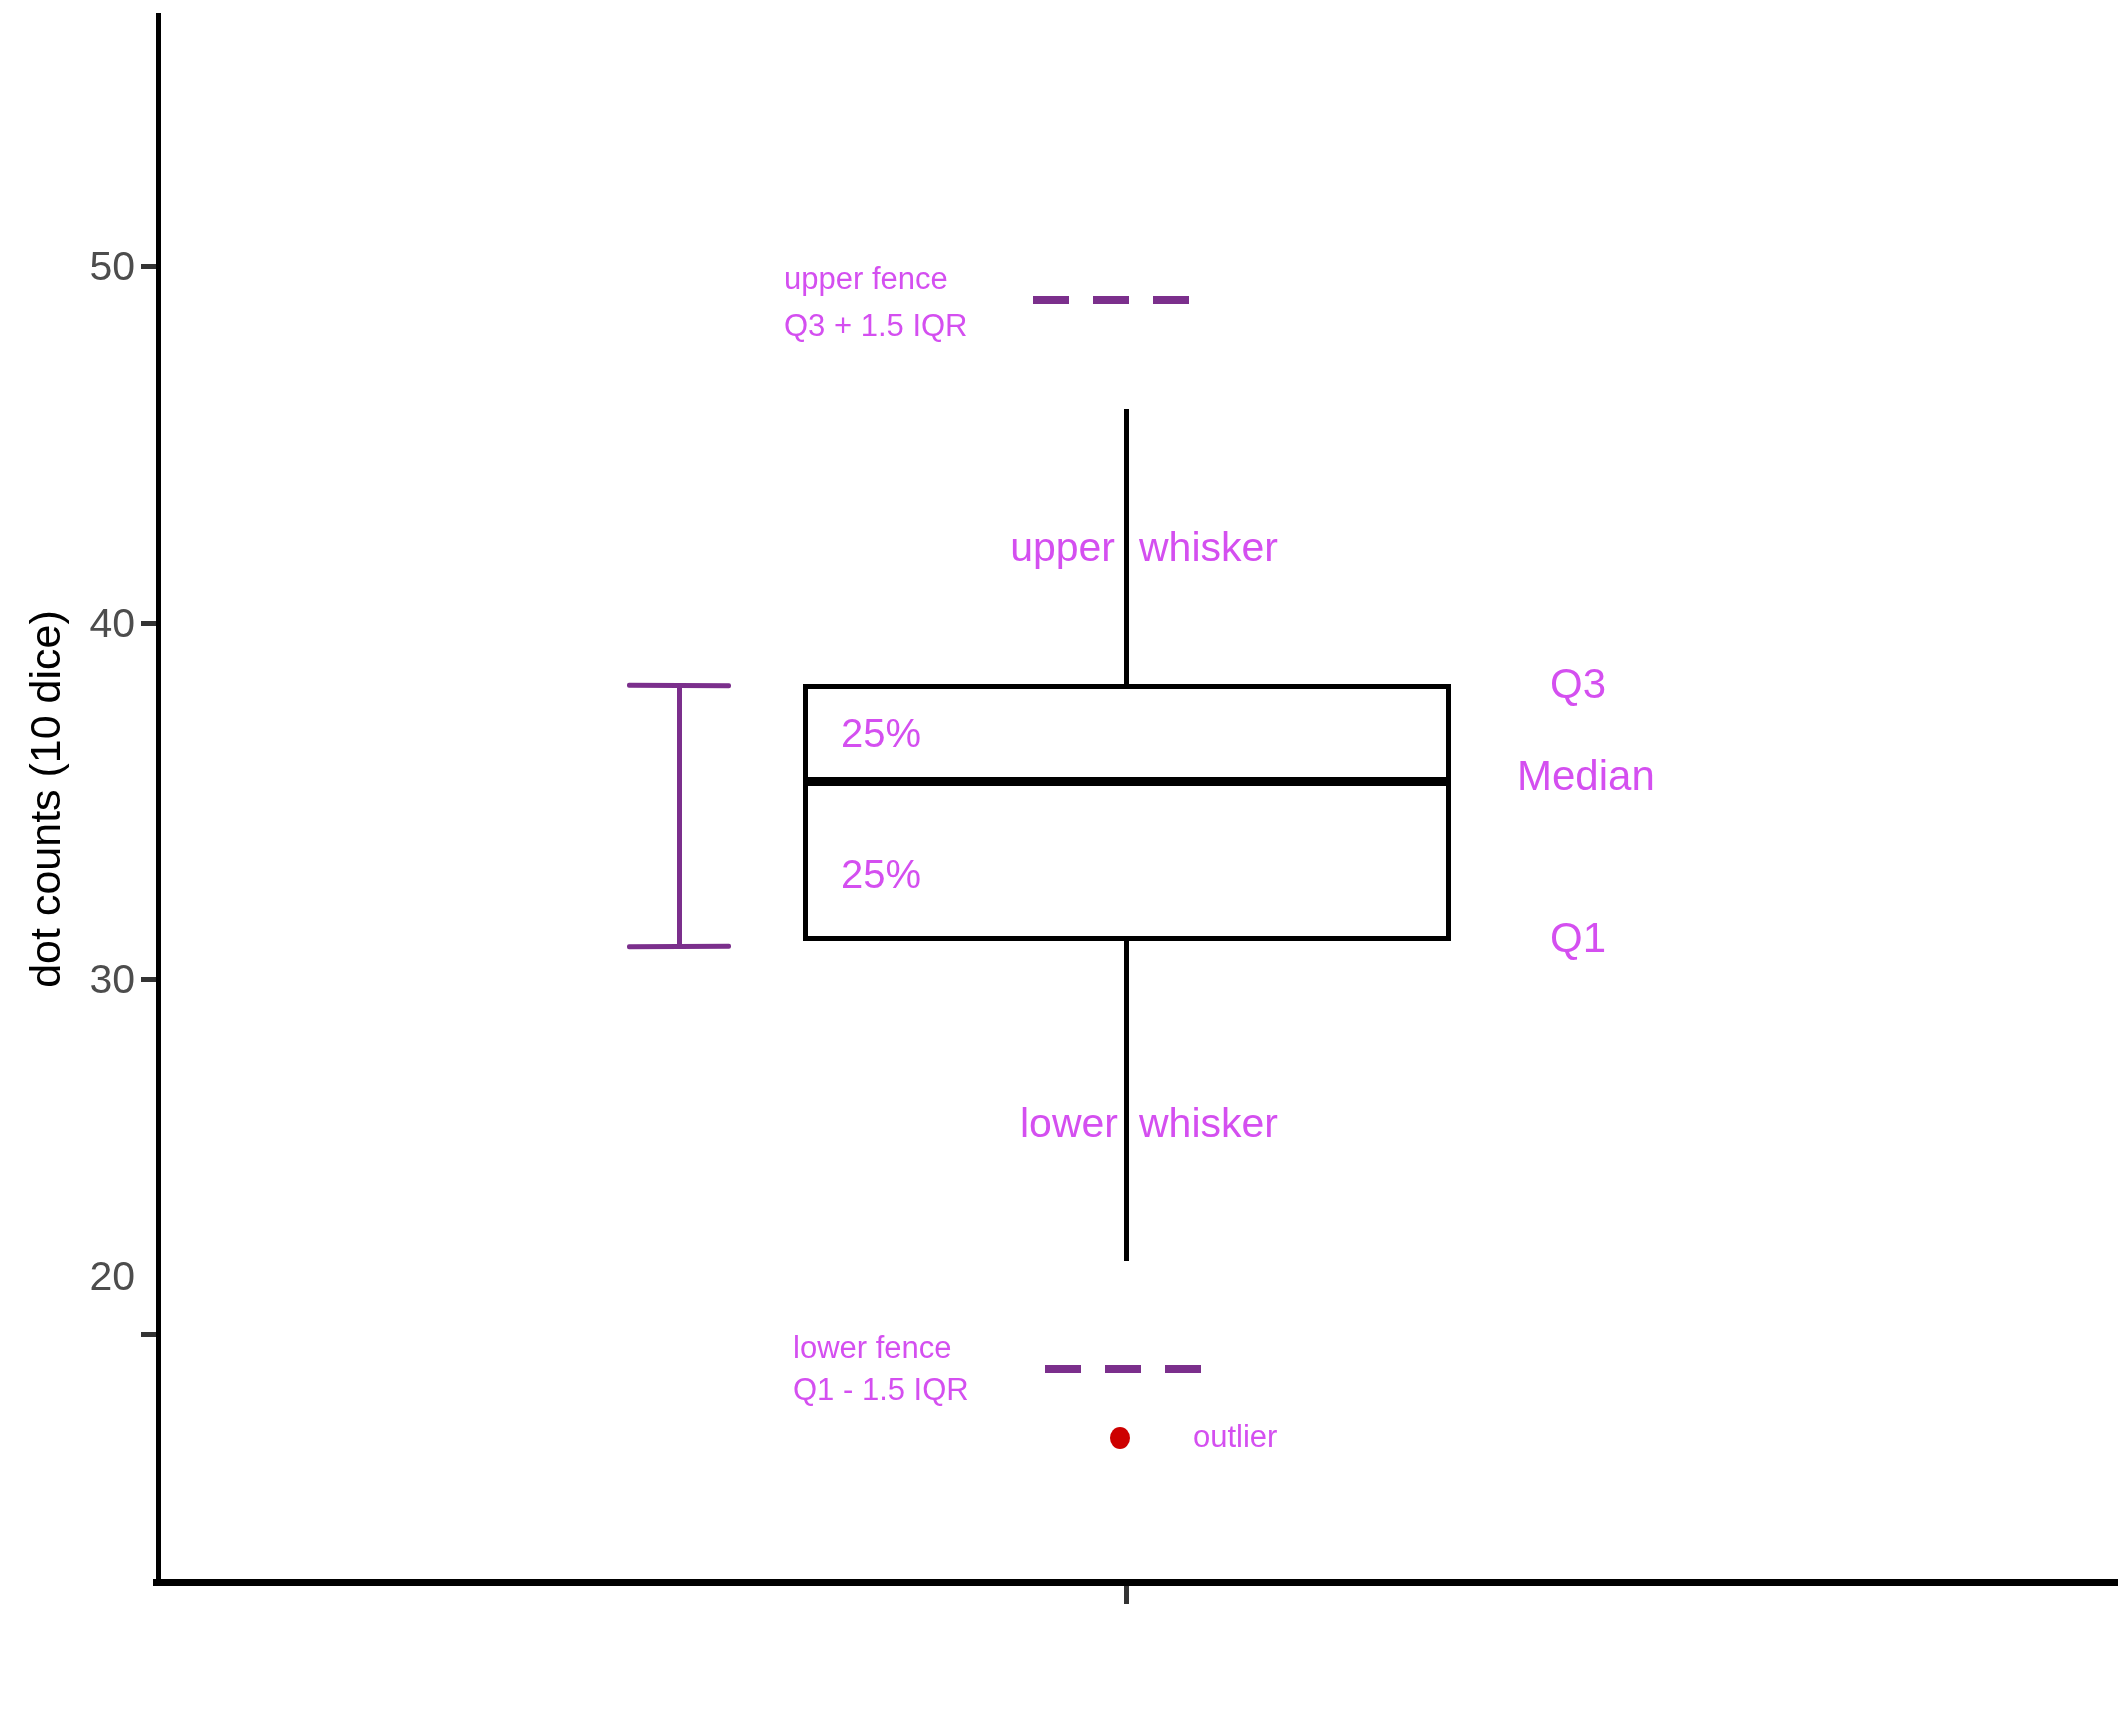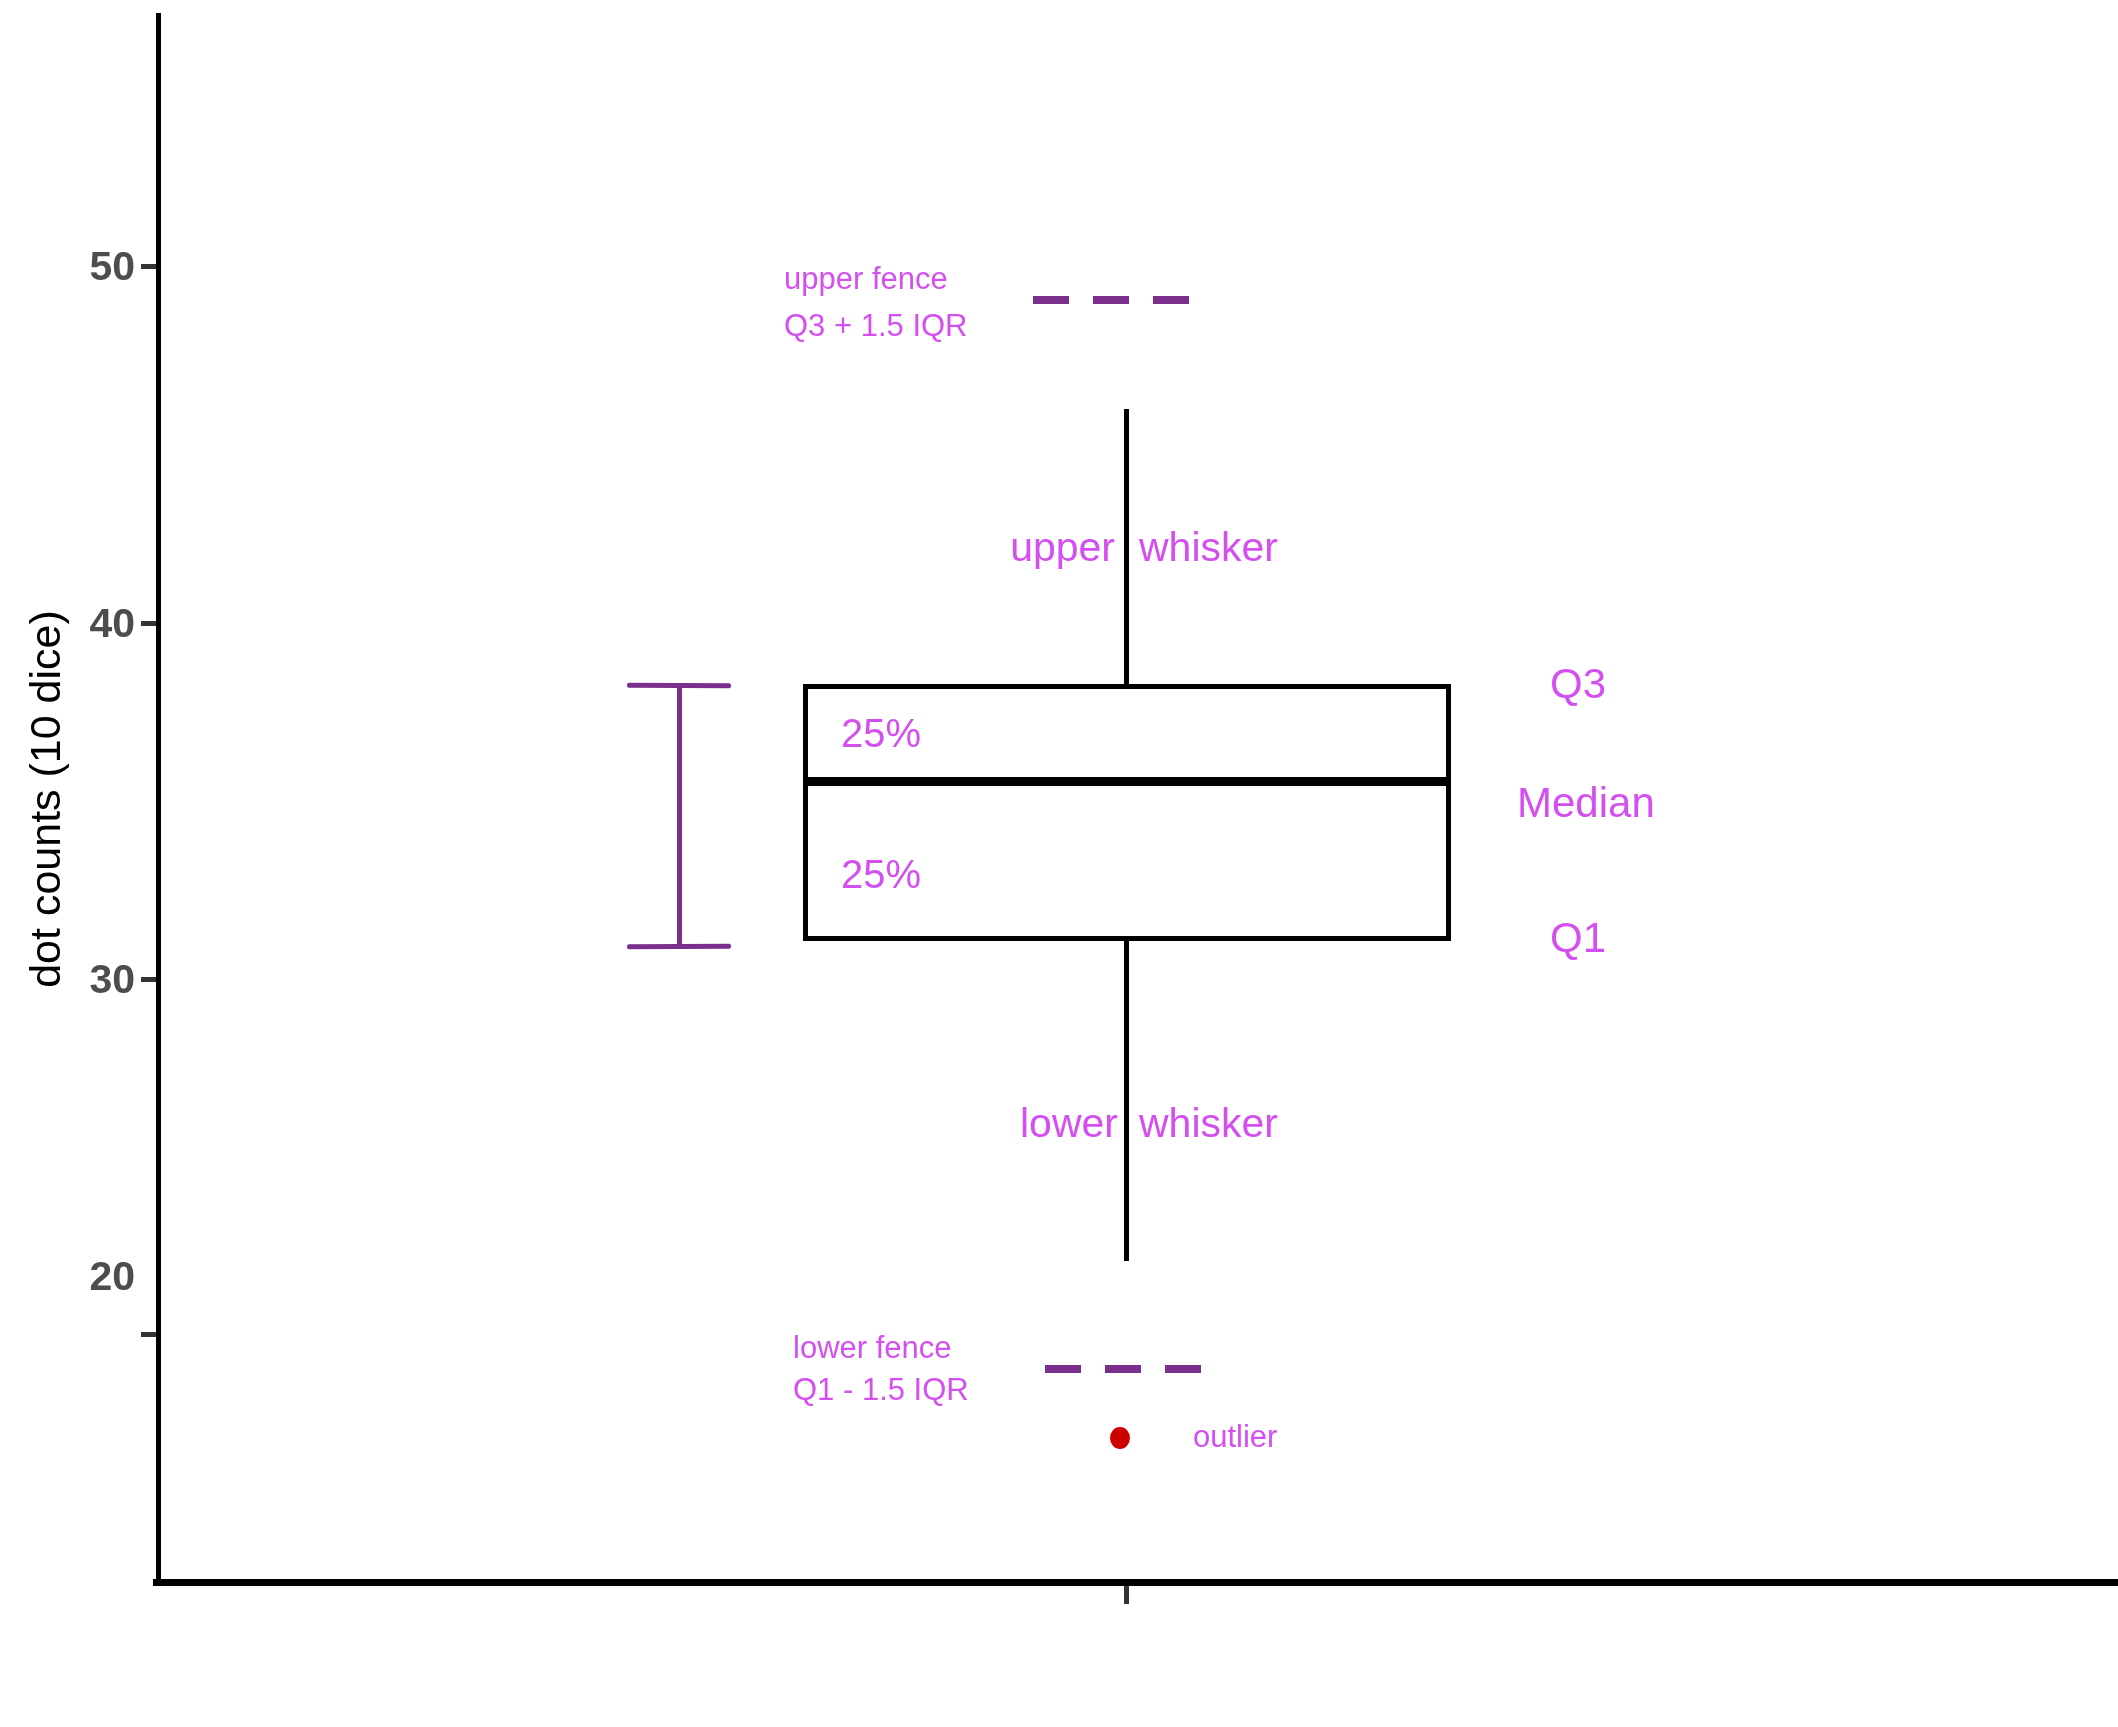--- a/index.html
+++ b/index.html
@@ -18,21 +18,21 @@
     overflow:hidden;
   }
   .abs{position:absolute;}
   
   .y-axis-line{left:156px;top:13px;width:5px;height:1570px;background:var(--ink);}
   .x-axis-line{left:153px;top:1579px;width:1966px;height:6.5px;background:var(--ink);}
   .x-tick{left:1124px;top:1586px;width:4.5px;height:18px;background:#333333;}
   .y-tick{left:141px;width:15px;height:4.5px;background:#333333;}
   .y-tick-label{
     right:1984px;transform:translateY(-50%);
-    font-size:41px;color:var(--axis-text);line-height:1;white-space:nowrap;font-weight:bold;
+    font-size:41px;color:var(--axis-text);line-height:1;white-space:nowrap;
   }
   .y-axis-title{
     left:45px;top:799px;
     transform:translate(-50%,-50%) rotate(-90deg);
     font-size:43px;color:var(--ink);white-space:nowrap;line-height:1;
   }
   
   .box{
     left:803px;top:684px;width:648px;height:257px;
     border:5px solid var(--ink);background:#ffffff;box-sizing:border-box;
@@ -59,21 +59,21 @@
   .lbl-max-value{left:1189px;top:355px;font-size:31px;line-height:42px;}
   .whisker-word{font-size:41px;transform:translateY(-50%);}
   .uw-1{right:1004px;top:547px;text-align:right;}
   .uw-2{left:1139px;top:547px;}
   .lw-1{right:1001px;top:1123px;}
   .lw-2{left:1139px;top:1123px;}
   .pct{left:841px;font-size:40px;transform:translateY(-50%);}
   .pct-upper{top:733px;}
   .pct-lower{top:874px;}
   .lbl-q3{left:1550px;top:684px;font-size:42px;transform:translateY(-50%);}
-  .lbl-median{left:1517px;top:776px;font-size:42px;transform:translateY(-50%);margin-top:27px;}
+  .lbl-median{left:1517px;top:776px;font-size:42px;transform:translateY(-50%);}
   .lbl-q1{left:1550px;top:938px;font-size:42px;transform:translateY(-50%);}
   .lbl-iqr{left:494px;top:763px;font-size:40px;line-height:58px;}
   .lbl-min-value{left:1191px;top:1225px;font-size:31px;line-height:42px;}
   .lbl-lower-fence{left:793px;top:1327px;font-size:31px;line-height:42px;}
   .lbl-outlier{left:1193px;top:1437px;font-size:31px;transform:translateY(-50%);}
 </style>
 </head>
 <body>
 
 <div id="stage">

